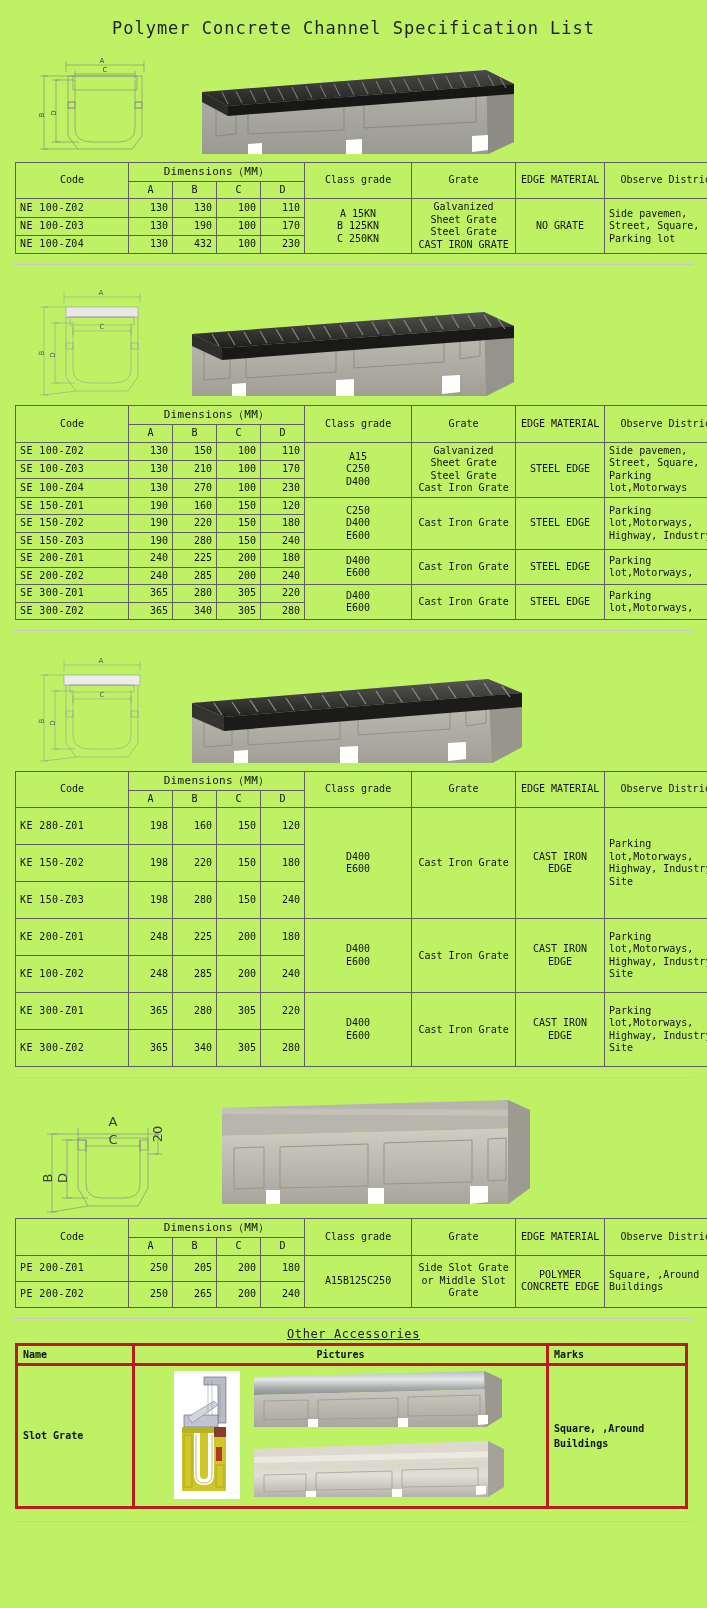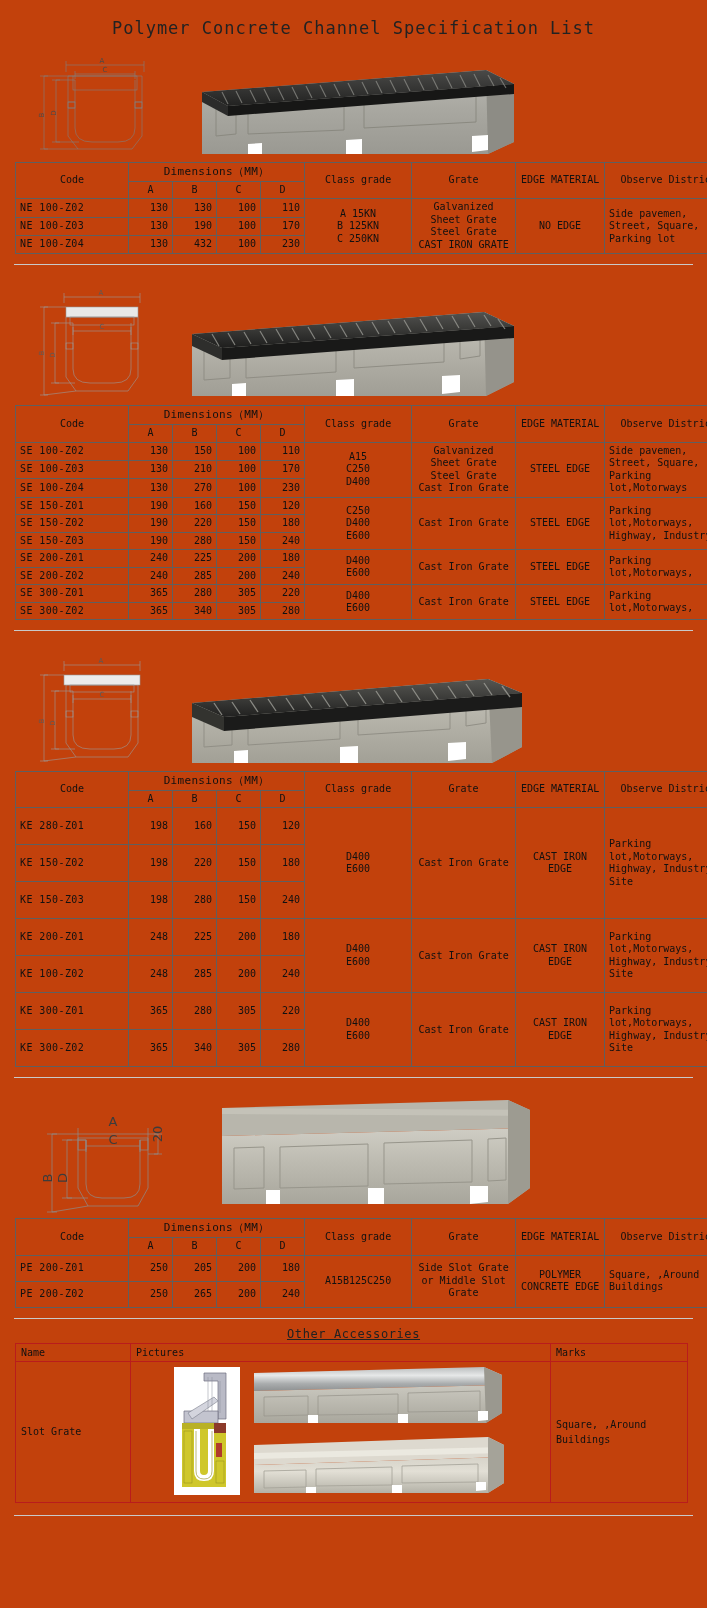--- a/index.html
+++ b/index.html
@@ -2,21 +2,21 @@
 <html><head>
 <meta charset="utf-8">
 <style>
   html,body{margin:0;padding:0;background:#ffffff;}
   body{
     width:707px;height:1608px;
     font-family:"DejaVu Sans Mono","Liberation Mono",monospace;
     color:#1a1a1a;
     -webkit-font-smoothing:antialiased;
   }
-  .page{position:relative;width:707px;height:1608px;overflow:hidden;background:#c2410c;}
+  .page{position:relative;width:707px;height:1608px;overflow:hidden;background:#bef264;}
 
   
   .doc-title{
     text-align:center;
     font-size:17px;
     letter-spacing:1.0px;
     color:#222;
     padding-top:18px;
     padding-bottom:6px;
     font-weight:400;
@@ -77,23 +77,23 @@
   
   .acc-title{
     text-align:center;font-size:12px;letter-spacing:0.6px;
     margin:8px 0 2px 0;color:#222;
     text-decoration:underline;
   }
   table.acc{
     border-collapse:collapse;width:673px;margin-left:15px;font-size:10px;color:#111;
     table-layout:fixed;
   }
-  table.acc th,table.acc td{border:1px solid #b91c1c;padding:3px 5px;font-weight:400;}
+  table.acc th,table.acc td{border:3px solid #b91c1c;padding:3px 5px;font-weight:700;}
   table.acc th.name-h{text-align:left;width:104px;}
-  table.acc th.pic-h{text-align:left;margin-left:7px;}
+  table.acc th.pic-h{text-align:center;margin-left:7px;}
   table.acc th.mark-h{text-align:left;width:126px;}
   td.acc-name{text-align:left;vertical-align:middle;}
   td.acc-pics{text-align:center;vertical-align:middle;padding:4px 2px;}
   td.acc-marks{text-align:left;vertical-align:middle;line-height:1.5;}
   .acc-pics-wrap{display:flex;align-items:center;justify-content:center;gap:10px;}
   .acc-stack{display:flex;flex-direction:column;gap:6px;}
 
   .bottom-rule{border:0;border-top:1px solid #c9c9c9;margin:12px 14px 0 14px;}
 </style>
 </head>
@@ -247,21 +247,21 @@
             <td class="ctr" rowspan="3">
               <span class="stack">
                 <span>Galvanized</span>
                 <span>Sheet Grate</span>
                 <span>Steel Grate</span>
                 <span>CAST IRON GRATE</span>
               </span>
             </td>
             <td class="ctr" rowspan="3">
               <span class="stack">
-                <span>NO EDGE</span>
+                <span>NO GRATE</span>
               </span>
             </td>
             <td class="lft" rowspan="3">
               <span class="stack">
                 <span>Side pavemen,</span>
                 <span>Street, Square,</span>
                 <span>Parking lot</span>
               </span>
             </td>
           </tr>

